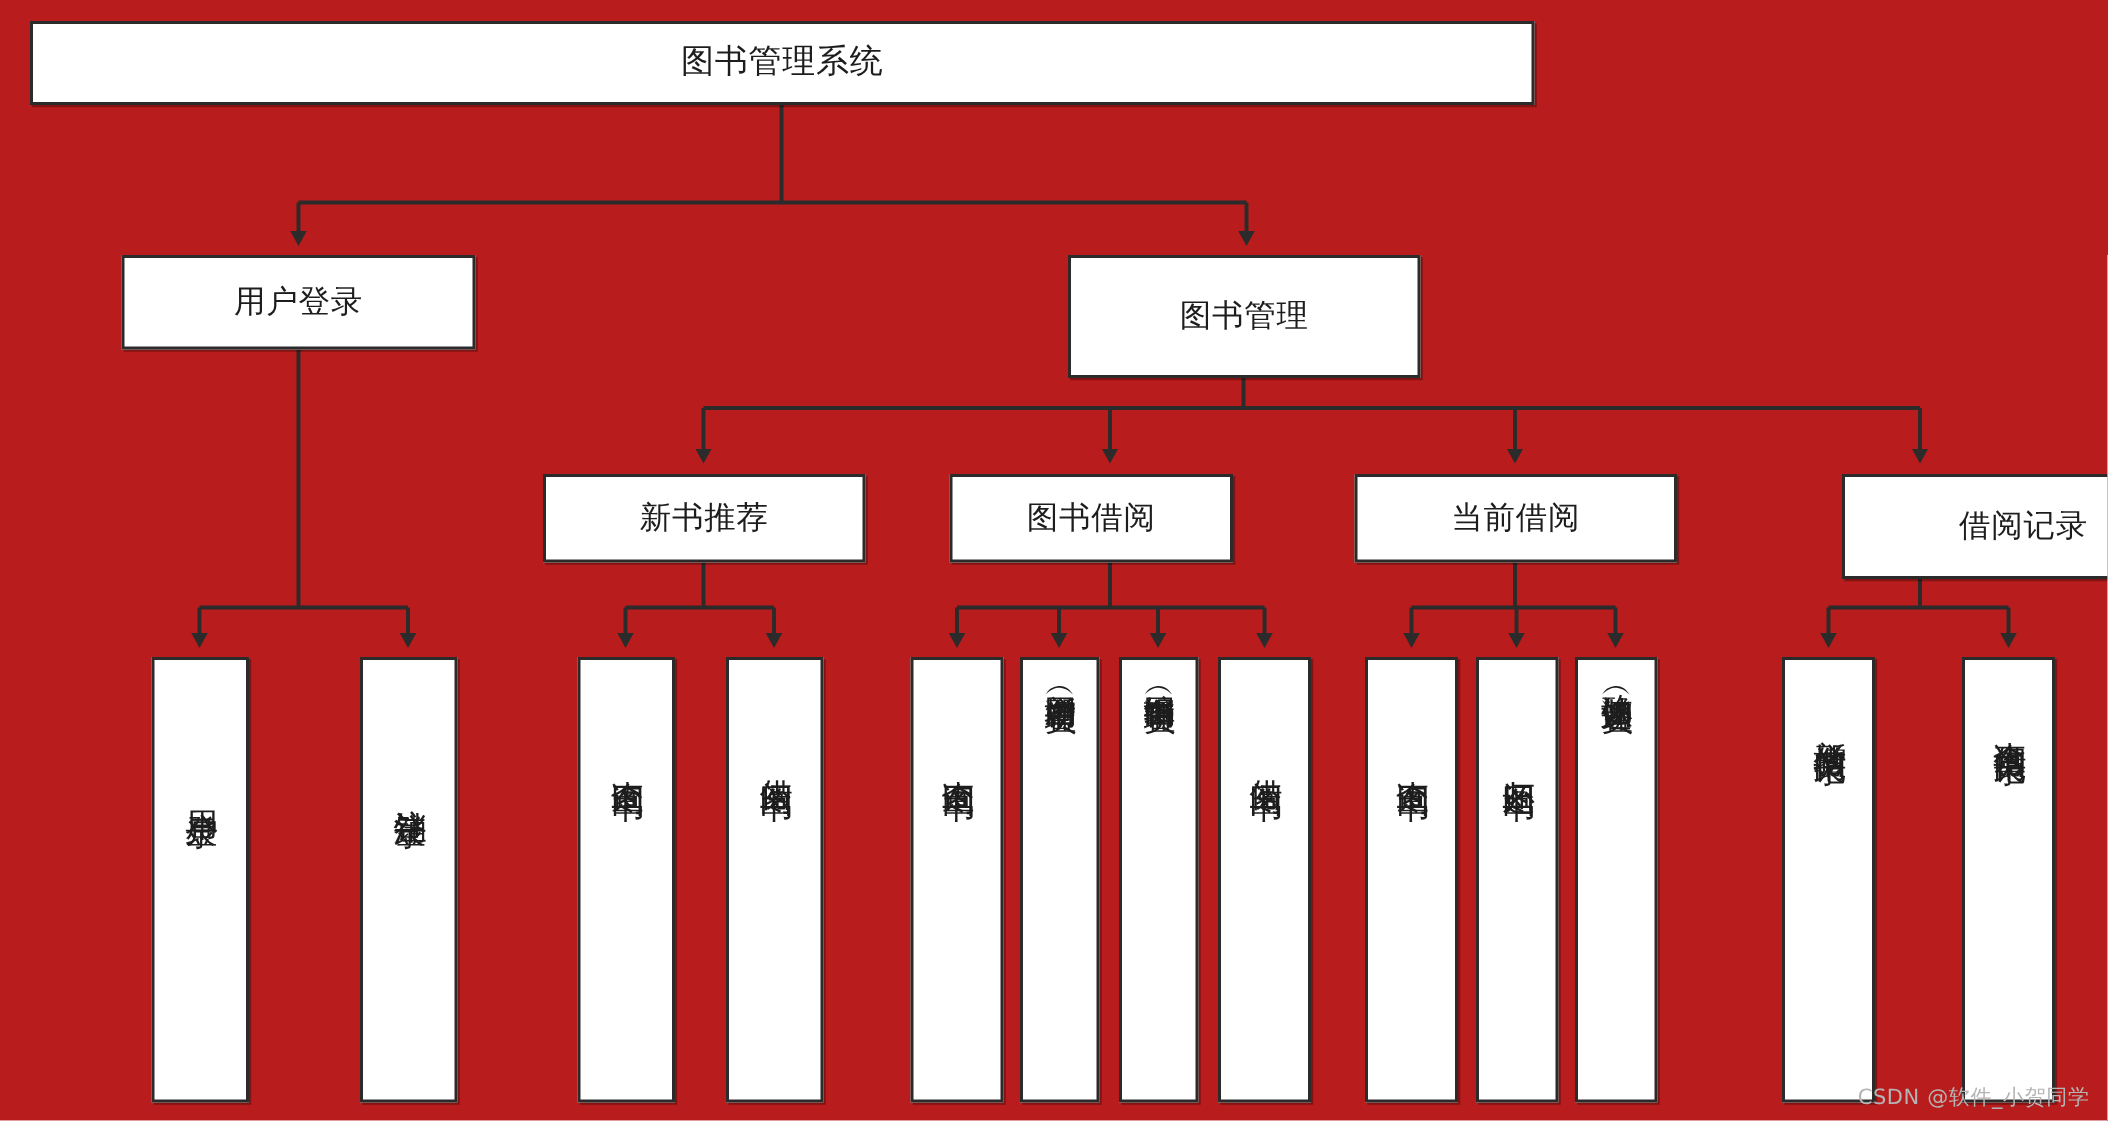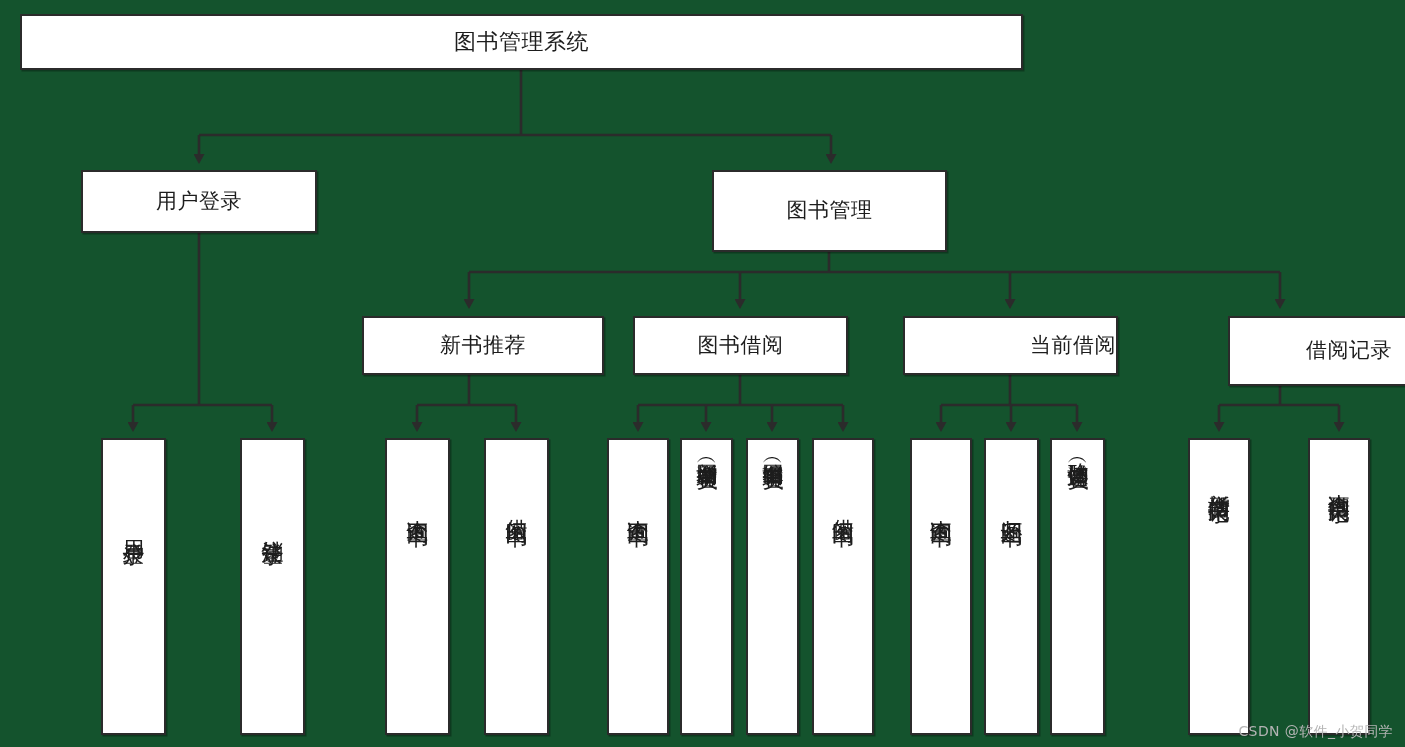--- a/index.html
+++ b/index.html
@@ -5,21 +5,21 @@
 <style>
   html, body {
     margin: 0;
     padding: 0;
     background: #ffffff;
   }
   #canvas {
     position: relative;
     width: 1405px;
     height: 747px;
-    background: #14532d;
+    background: #b91c1c;
     font-family: "DejaVu Sans", "Liberation Sans", sans-serif;
     overflow: hidden;
   }
   #wires {
     position: absolute;
     left: 0;
     top: 0;
     width: 1405px;
     height: 747px;
     pointer-events: none;
@@ -141,27 +141,27 @@
     <span class="lbl">图书管理系统</span>
   </div>
 
   <div class="node h" style="left:81px;top:170px;width:236px;height:63px;">
     <span class="lbl">用户登录</span>
   </div>
   <div class="node h" style="left:712px;top:170px;width:235px;height:82px;">
     <span class="lbl">图书管理</span>
   </div>
 
-  <div class="node h" style="left:362px;top:316px;width:242px;height:59px;">
+  <div class="node h" style="left:362px;top:316px;width:215px;height:59px;">
     <span class="lbl">新书推荐</span>
   </div>
-  <div class="node h" style="left:633px;top:316px;width:215px;height:59px;">
+  <div class="node h" style="left:633px;top:316px;width:189px;height:59px;">
     <span class="lbl">图书借阅</span>
   </div>
-  <div class="node h" style="left:903px;top:316px;width:215px;height:59px;justify-content:flex-end;">
+  <div class="node h" style="left:903px;top:316px;width:215px;height:59px;">
     <span class="lbl">当前借阅</span>
   </div>
   <div class="node h" style="left:1228px;top:316px;width:215px;height:70px;padding-left:27px;">
     <span class="lbl">借阅记录</span>
   </div>
 
   <div class="node v" style="left:101px;top:438px;width:65px;height:297px;padding-top:82px;">
     <span class="lbl">用户登录</span>
   </div>
   <div class="node v" style="left:240px;top:438px;width:65px;height:297px;padding-top:82px;">

